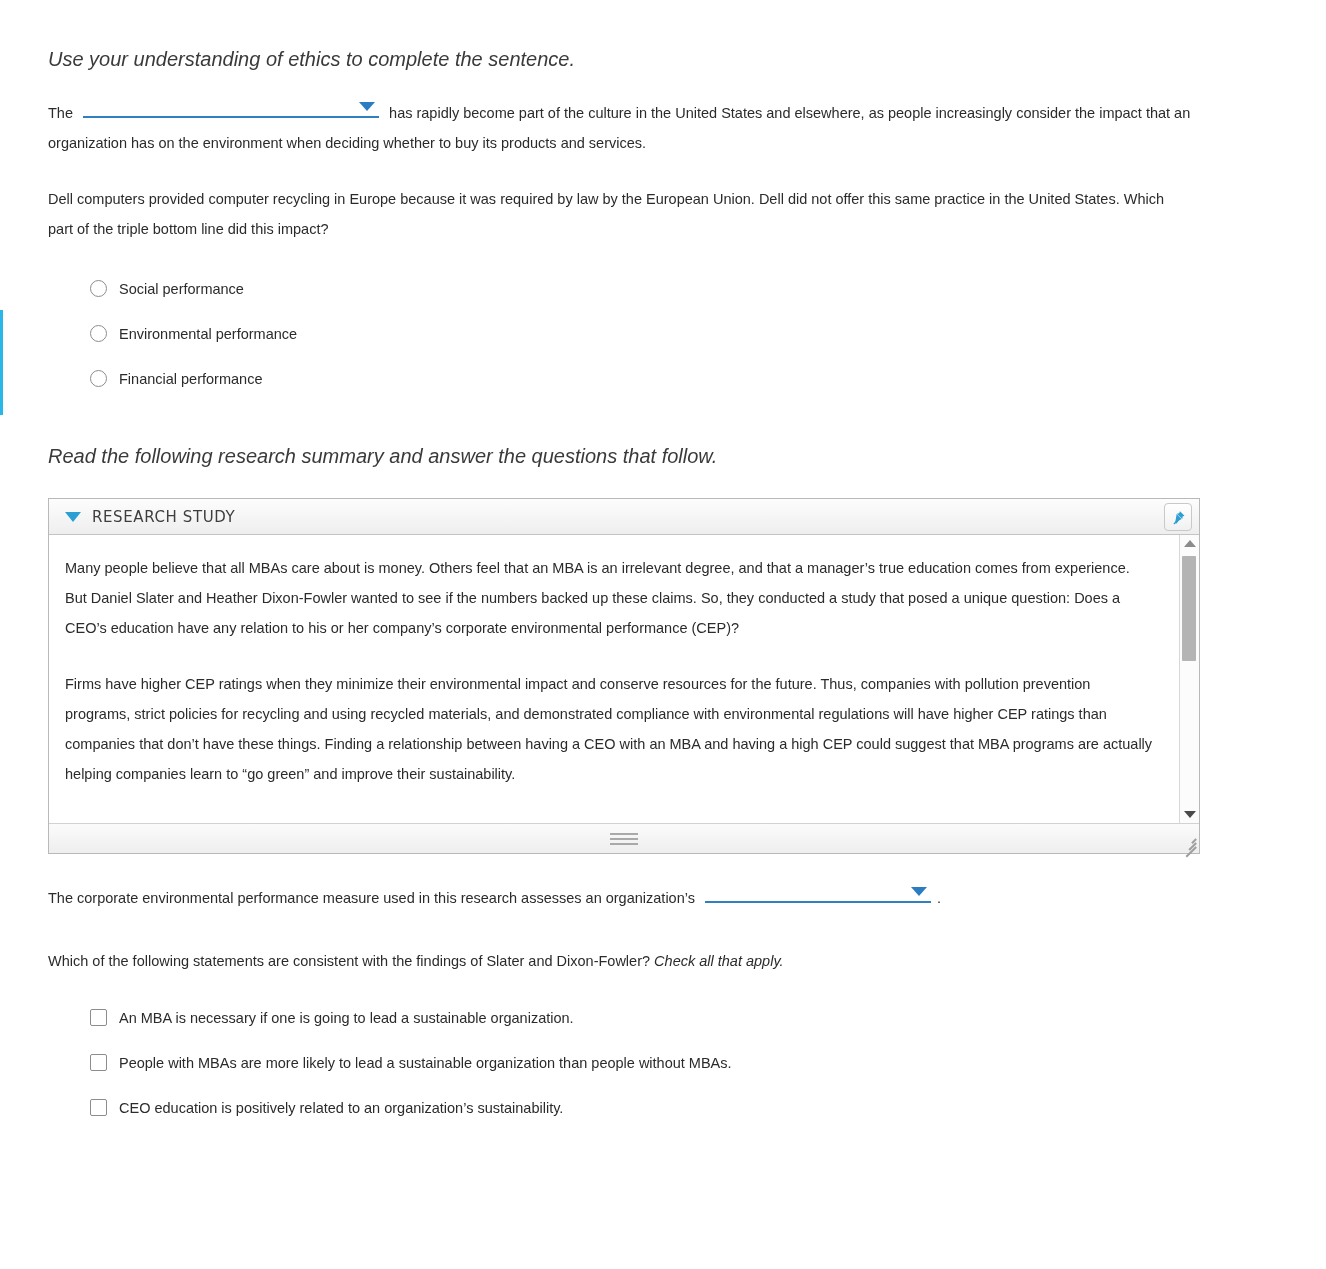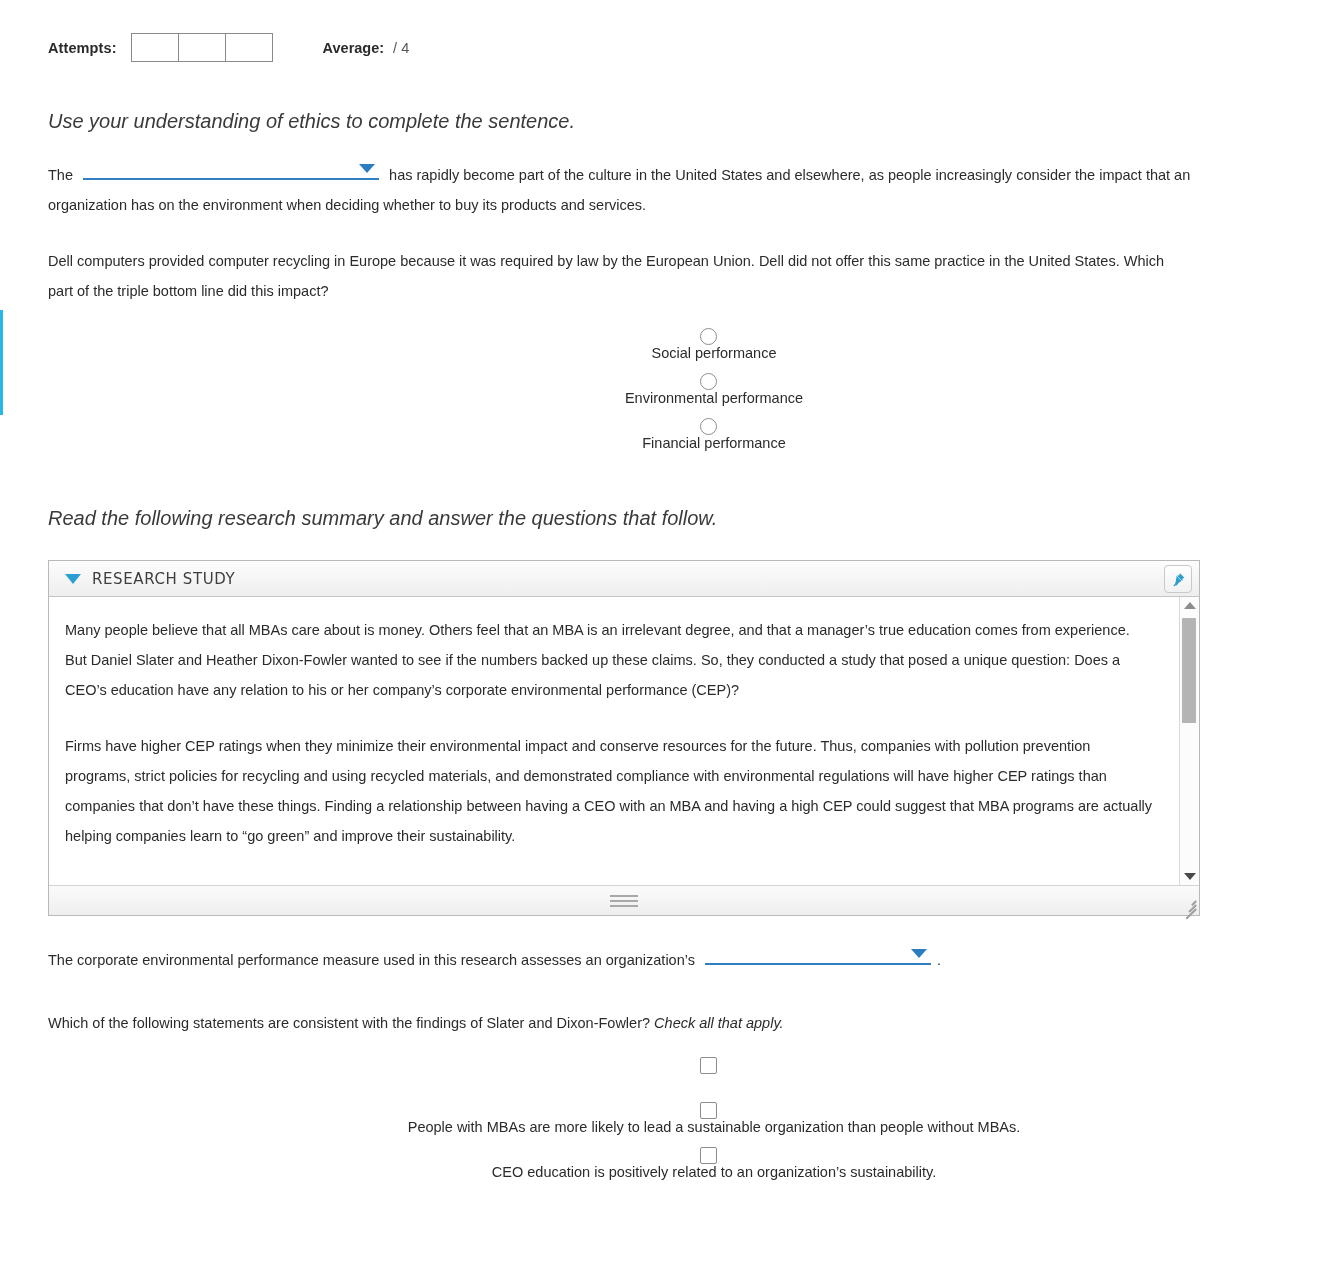--- a/index.html
+++ b/index.html
@@ -115,21 +115,20 @@
   }
 
   
   .choice-list { margin: 22px 0 0 0; }
   .choice-row {
     display: flex;
     align-items: center;
     margin: 0 0 0 90px;
     height: 45px;
     cursor: pointer;
-    flex-direction: column;
   }
   .radio {
     width: 15px;
     height: 15px;
     border: 1.4px solid #8d8d8d;
     border-radius: 50%;
     background: #fff;
     flex: 0 0 auto;
   }
   .checkbox {
@@ -318,32 +317,20 @@
   .check-list { margin-top: 20px; }
   .check-list .choice-row { margin-left: 90px; height: 45px; }
 </style>
 </head>
 <body>
 
 <div class="edge-marker"></div>
 
 <div class="page">
 
-  <div class="attempts-row">
-    <span class="attempts-label">Attempts:</span>
-    <div class="attempts-boxes">
-      <div class="attempt-cell"></div>
-      <div class="attempt-cell"></div>
-      <div class="attempt-cell"></div>
-    </div>
-    <div class="average-block">
-      <span class="average-label">Average:</span>
-      <span class="average-value">/ 4</span>
-    </div>
-  </div>
 
 
   <div class="instruction">Use your understanding of ethics to complete the sentence.</div>
 
   <div class="para">
     <span>The</span>
     <span class="dropdown-blank wide">
       <span></span>
       <span class="dropdown-caret"></span>
     </span>
@@ -426,20 +413,21 @@
   </div>
 
   <div class="question-line">
     <span>Which of the following statements are consistent with the findings of Slater and Dixon-Fowler?</span>
     <span class="italic">Check all that apply.</span>
   </div>
 
   <div class="check-list">
     <div class="choice-row">
       <span class="checkbox"></span>
+      <span class="choice-text">An MBA is necessary if one is going to lead a sustainable organization.</span>
     </div>
     <div class="choice-row">
       <span class="checkbox"></span>
       <span class="choice-text">People with MBAs are more likely to lead a sustainable organization than people without MBAs.</span>
     </div>
     <div class="choice-row">
       <span class="checkbox"></span>
       <span class="choice-text">CEO education is positively related to an organization’s sustainability.</span>
     </div>
   </div>

